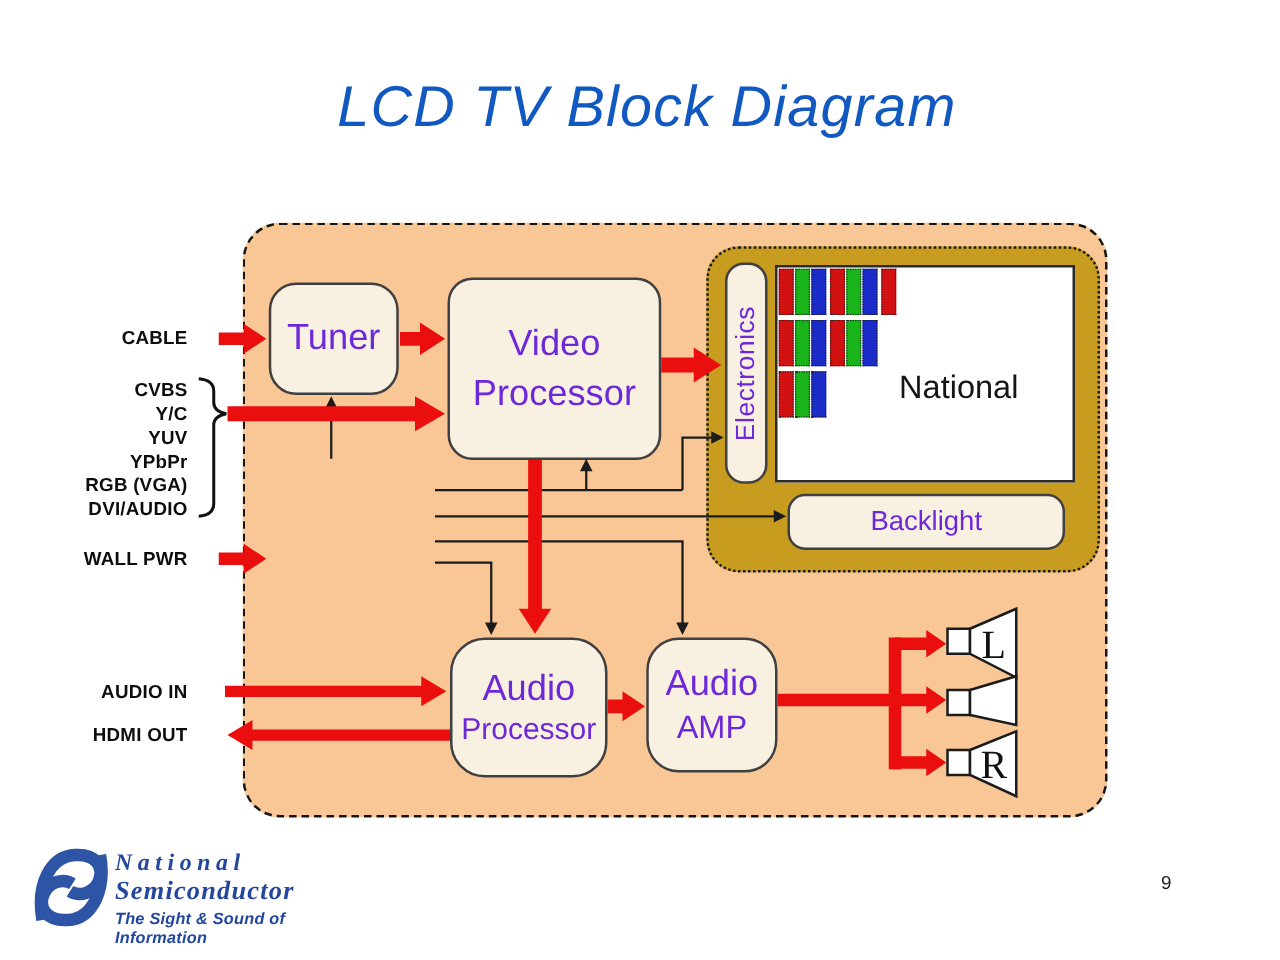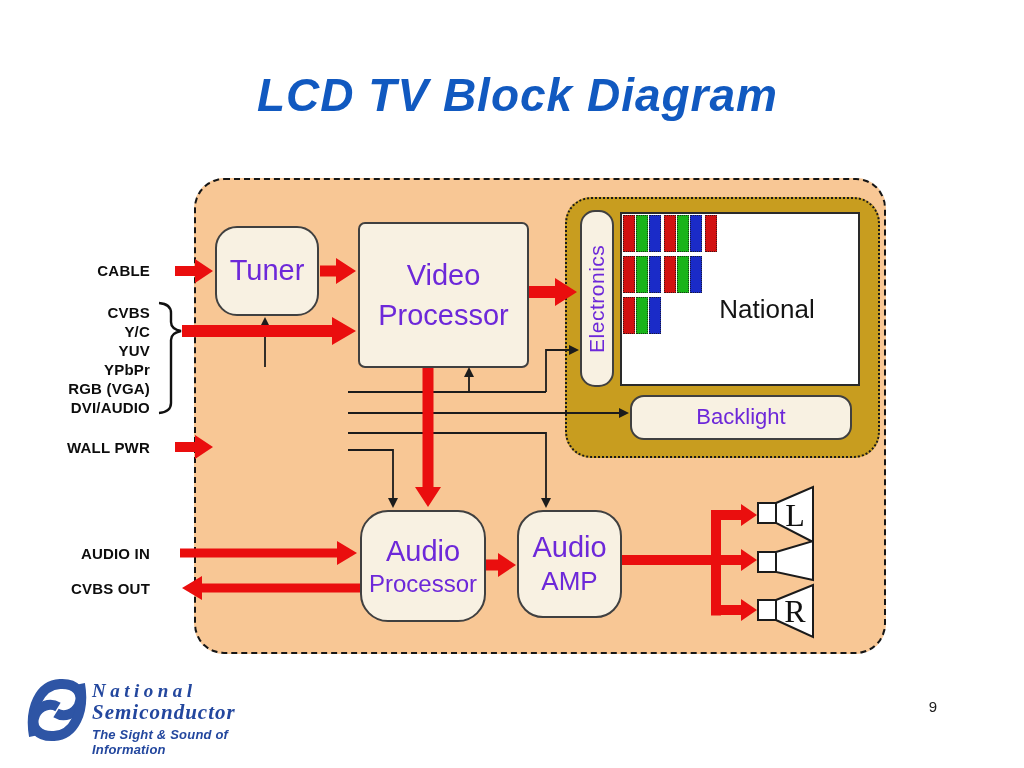--- a/index.html
+++ b/index.html
@@ -2,37 +2,36 @@
 <html><head>
 <meta charset="utf-8">
 <style>
   html,body{margin:0;padding:0;background:#ffffff;}
   .slide{
     position:relative;width:1024px;height:768px;background:#ffffff;
     font-family:"Liberation Sans",sans-serif;overflow:hidden;
   }
   .title{
     position:absolute;top:58px;left:11px;right:0;text-align:center;
-    font-size:46px;font-weight:bold;font-style:italic;color:#1159C0;
+    font-size:46px;font-weight:normal;font-style:italic;color:#1159C0;
     letter-spacing:1px;
-    margin-top:10px;
   }
   .container{
     position:absolute;left:194px;top:178px;width:692px;height:476px;
     background:#F8C795;border:2.5px dashed #151515;border-radius:30px;
     box-sizing:border-box;
   }
   .block{
     position:absolute;background:#F8F1E2;border:2px solid #404040;
     box-sizing:border-box;display:flex;flex-direction:column;
     align-items:center;justify-content:center;color:#6d28d9;
     text-align:center;line-height:1.22;
   }
   .tuner{left:215px;top:226px;width:104px;height:90px;border-radius:22px;font-size:29px;}
-  .vp{left:358px;top:222px;width:171px;height:146px;border-radius:7px;font-size:29px;line-height:1.38;}
+  .vp{left:358px;top:222px;width:171px;height:146px;border-radius:20px;font-size:29px;line-height:1.38;}
   .pc{left:215px;top:368px;width:133px;height:107px;border-radius:28px;}
   .pc .l1{font-size:30px;} .pc .l2{font-size:24px;}
   .ap{left:360px;top:510px;width:126px;height:112px;border-radius:28px;}
   .ap .l1{font-size:29px;} .ap .l2{font-size:24px;}
   .amp{left:517px;top:510px;width:105px;height:108px;border-radius:26px;}
   .amp .l1{font-size:29px;} .amp .l2{font-size:26px;}
   .panel{
     position:absolute;left:565px;top:197px;width:315px;height:261px;
     background:#C89D1F;border:2.5px dotted #1a1a1a;border-radius:26px;box-sizing:border-box;
   }
@@ -136,21 +135,21 @@
   <div class="lbl lbl-group" style="top:303px;">
     <div>CVBS</div>
     <div>Y/C</div>
     <div>YUV</div>
     <div>YPbPr</div>
     <div>RGB (VGA)</div>
     <div>DVI/AUDIO</div>
   </div>
   <div class="lbl" style="top:439px;">WALL PWR</div>
   <div class="lbl" style="top:545px;">AUDIO IN</div>
-  <div class="lbl" style="top:580px;">CVBS OUT</div>
+  <div class="lbl" style="top:580px;">HDMI OUT</div>
 
   <svg class="overlay" viewBox="0 0 1024 768">
 
     <path class="brace" d="M159,303 Q171,304 171,313 L171,322 Q171,329 181,331 Q171,333 171,340 L171,403 Q171,412 159,413"></path>
 
     <path class="blk-line" d="M265,367 L265,321"></path>
     <polygon class="blk-head" points="265,317 260,327 270,327"></polygon>
 
     <path class="blk-line" d="M348,392 L546,392 M469,392 L469,371 M546,392 L546,350 L575,350"></path>
     <polygon class="blk-head" points="469,367 464,377 474,377"></polygon>

